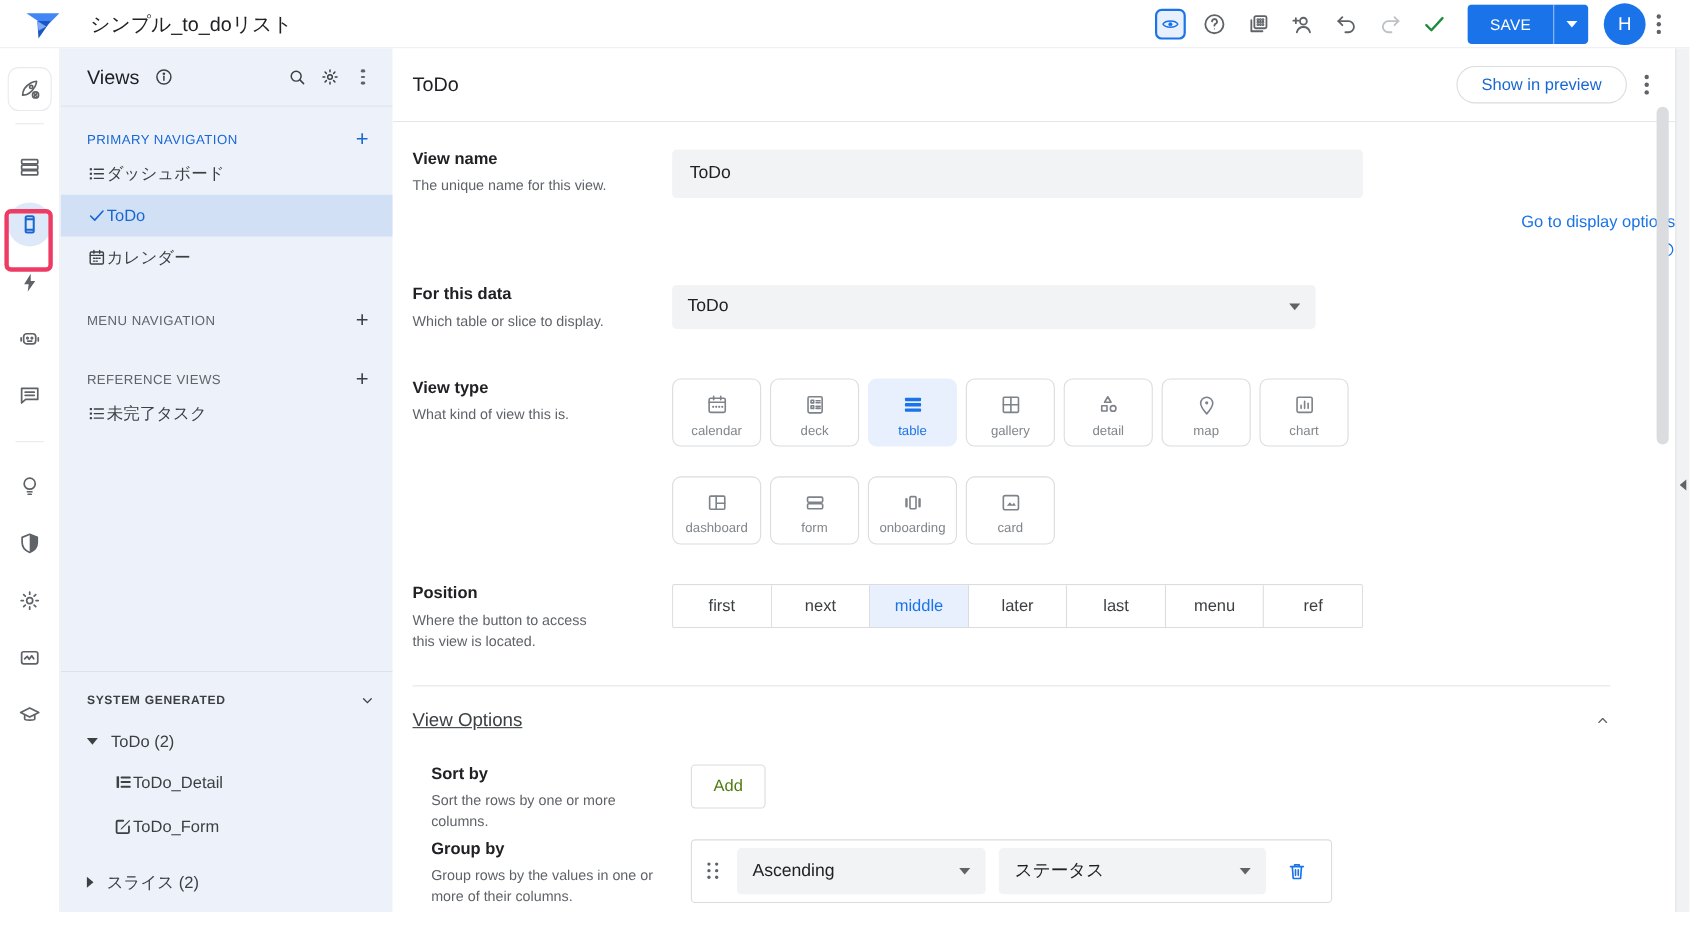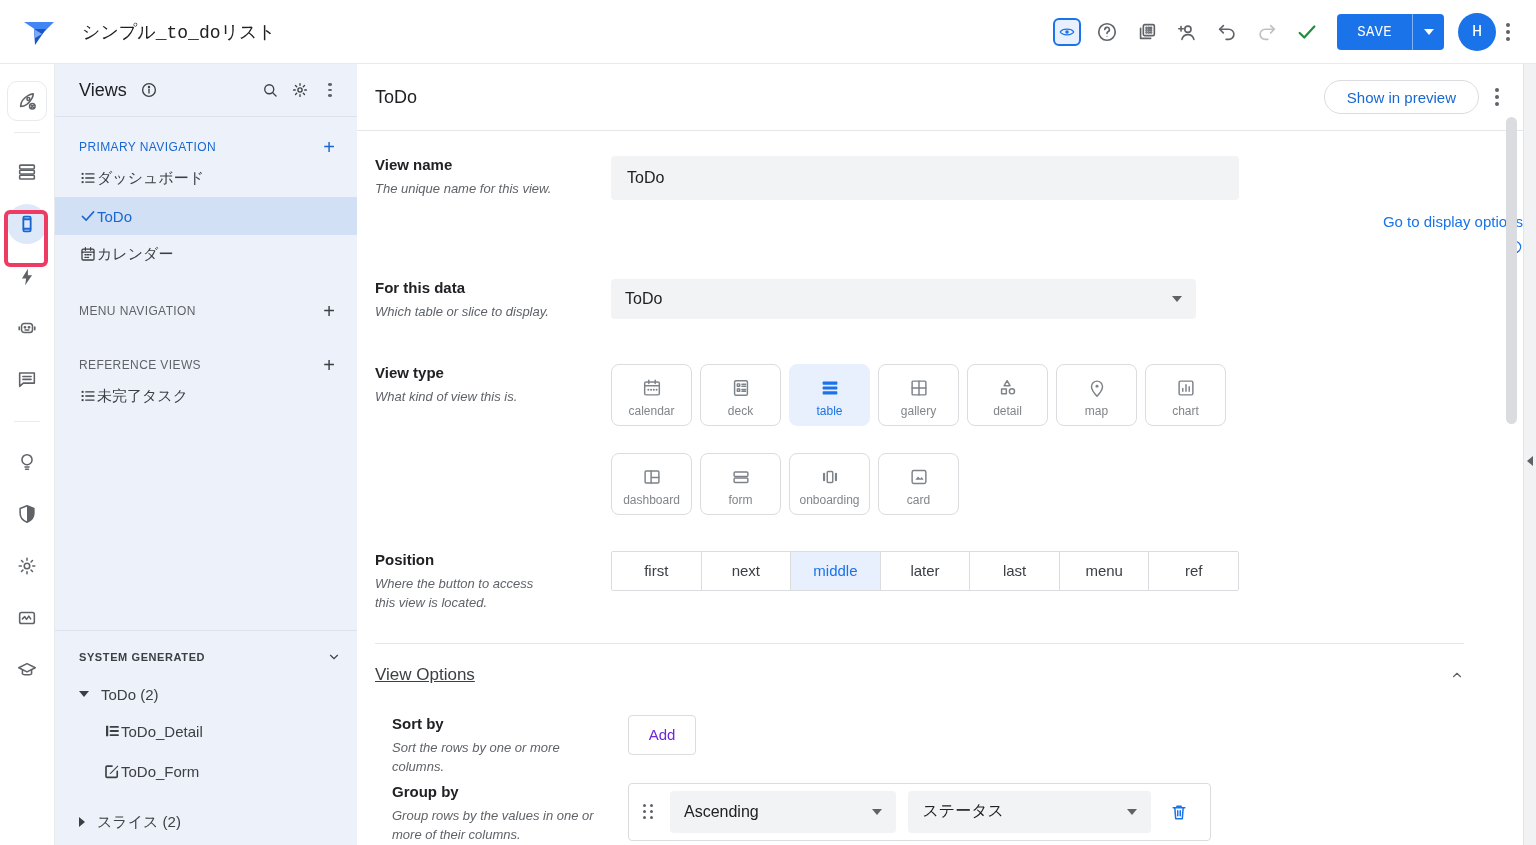--- a/index.html
+++ b/index.html
@@ -1,21 +1,21 @@
 <!DOCTYPE html>
 <html><head>
 <meta charset="utf-8">
 <style>
   * { margin:0; padding:0; box-sizing:border-box; }
   html,body { width:1536px; height:845px; overflow:hidden; background:#fff;
     font-family:"Liberation Sans","DejaVu Sans",sans-serif; color:#202124; }
 
   
-  .topbar { height:64px; display:flex; align-items:center; padding:0 16px 0 22px;
-    border-bottom:1px solid #e8eaed; background:#fff;font-family:Liberation Mono, monospace; }
+  .topbar { height:44px; display:flex; align-items:center; padding:0 16px 0 22px;
+    border-bottom:1px solid #e8eaed; background:#fff; }
   .logo { width:34px; height:32px; margin-right:26px; }
   .app-title { font-size:18px; font-weight:500; color:#202124; flex:0 0 auto; }
   .topbar-spacer { flex:1; }
   .tb-ic { width:40px; height:40px; display:flex; align-items:center; justify-content:center; cursor:pointer; }
   .tb-ic svg { width:22px; height:22px; stroke:#5f6368; fill:none; stroke-width:1.8; stroke-linecap:round; stroke-linejoin:round; }
   .preview-box { width:28px; height:28px; border:2px solid #1a73e8; background:#e8f0fe; border-radius:6px;
     display:flex; align-items:center; justify-content:center; }
   .preview-box svg { width:18px; height:18px; stroke:#1a73e8; }
   .redo svg { stroke:#bdc1c6; }
   .saved-check svg { stroke:#1e8e3e; stroke-width:2.4; }
@@ -76,21 +76,21 @@
   .main-header { height:67px; display:flex; align-items:center; padding:0 14px 0 18px; border-bottom:1px solid #e4e6e9; }
   .main-title { font-size:18px; font-weight:500; color:#202124; flex:1; }
   .pill-btn { height:34px; padding:0 22px; border:1px solid #dadce0; border-radius:17px; background:#fff;
     color:#1967d2; font-size:15px; font-weight:500; display:flex; align-items:center; cursor:pointer; }
   .main-header .kebab { margin-left:6px; }
 
   .content { padding:25px 0 0 18px; }
   .form-row { display:flex; }
   .label-col { width:236px; flex:0 0 236px; padding-right:30px; }
   .f-label { font-size:15px; font-weight:700; color:#202124; }
-  .f-help { font-size:13px; color:#5f6368; margin-top:6px; line-height:1.5;font-style:italic; }
+  .f-help { font-size:13px; color:#5f6368; margin-top:6px; line-height:1.5; }
   .ctrl-col { flex:1; min-width:0; }
 
   .text-input { width:628px; height:44px; background:#f1f3f4; border:none; border-radius:4px;
     font-size:16px; color:#202124; padding:0 16px; font-family:inherit; }
   .link-row { display:flex; align-items:flex-end; gap:9px; margin-top:13px; color:#1a73e8; font-size:15px; cursor:pointer;flex-direction:column; }
   .link-row svg { width:16px; height:16px; stroke:#1a73e8; fill:none; stroke-width:1.8; stroke-linecap:round; }
 
   .select { height:40px; background:#f1f3f4; border-radius:4px; display:flex; align-items:center;
     padding:0 14px; font-size:16px; color:#202124; cursor:pointer; }
   .select .caret { margin-left:auto; width:0; height:0; border-left:5px solid transparent; border-right:5px solid transparent;
@@ -113,21 +113,21 @@
   .segment.selected { background:#e8f0fe; color:#1a73e8; }
 
   .section-divider { width:1089px; height:1px; background:#e4e6e9; margin-top:30px; }
   .vo-header { width:1089px; display:flex; align-items:center; margin-top:21px; cursor:pointer; }
   .vo-title { font-size:17px; color:#3c4043; flex:1;text-decoration:underline; }
   .vo-header svg { width:14px; height:14px; stroke:#5f6368; fill:none; stroke-width:2; stroke-linecap:round; stroke-linejoin:round; }
 
   .sub-row { display:flex; margin-top:30px; }
   .sub-label-col { width:236px; flex:0 0 236px; padding-right:36px; }
   .add-btn { width:68px; height:40px; border:1px solid #dadce0; border-radius:4px; background:#fff;
-    color:#6d28d9; font-size:15px; font-weight:500; display:flex; align-items:center; justify-content:center; cursor:pointer; }
+    color:#4d7c0f; font-size:15px; font-weight:500; display:flex; align-items:center; justify-content:center; cursor:pointer; }
   .group-card { width:583px; height:58px; border:1px solid #dadce0; border-radius:4px; background:#fff;
     display:flex; align-items:center; padding:0 14px 0 10px; gap:12px; }
   .drag-handle { display:grid; grid-template-columns:repeat(2,4px); gap:3px; cursor:grab; padding:4px; }
   .drag-handle i { width:3px; height:3px; border-radius:50%; background:#5f6368; }
   .gc-select1 { width:246px; height:42px; }
   .gc-select2 { width:230px; height:42px; }
   .trash { width:34px; height:34px; display:flex; align-items:center; justify-content:center; cursor:pointer; margin-left:auto; }
   .trash svg { width:20px; height:20px; stroke:#1a73e8; fill:none; stroke-width:1.8; stroke-linecap:round; stroke-linejoin:round; }
   .group-add { margin-top:16px; }
 

